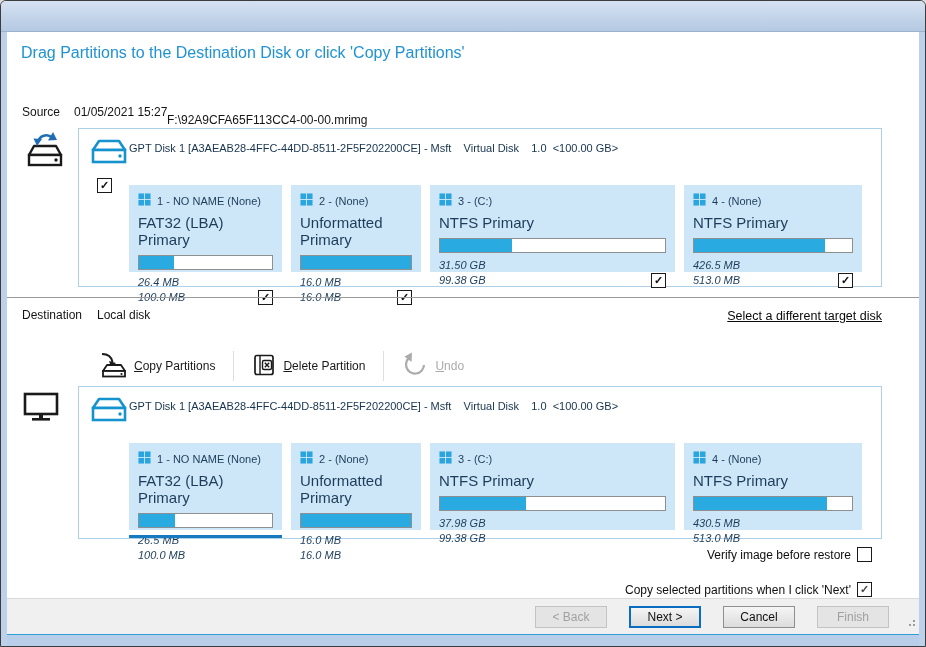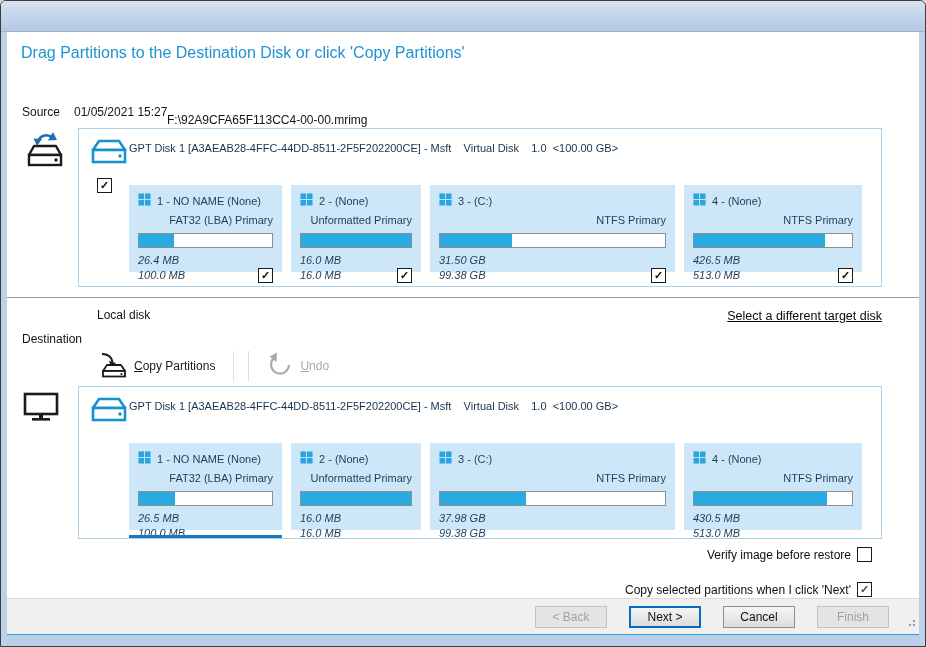--- a/index.html
+++ b/index.html
@@ -13,42 +13,42 @@
   .bottomstrip{height:12px;background:#b9cfe9;border-top:1px solid #2d9fd6;}
 
   .heading{position:absolute;left:14px;top:12px;font-size:16px;color:#2093d3;}
 
   .info-row{position:absolute;font-size:12px;color:#141414;}
   .src-row{left:15px;top:73px;width:700px;height:16px;}
   .src-row .lbl{position:absolute;left:0;top:0;}
   .src-row .dt{position:absolute;left:52px;top:0;}
   .src-row .file{position:absolute;left:145px;top:8px;}
   .dest-row{left:15px;top:276px;width:400px;height:16px;}
-  .dest-row .lbl{position:absolute;left:0;top:0;margin-top:24px;}
+  .dest-row .lbl{position:absolute;left:0;top:0;}
   .dest-row .typ{position:absolute;left:75px;top:0;}
   .target-link{position:absolute;right:37px;top:277px;font-size:12.5px;color:#0a0a0a;text-decoration:underline;cursor:pointer;}
 
   .section-sep{position:absolute;left:0;right:0;top:265px;border-top:1px solid #9a9a9a;}
 
   .side-icon{position:absolute;}
   .restore-icon{left:17px;top:100px;}
   .monitor-icon{left:15px;top:359px;}
 
   .disk-panel{position:absolute;left:71px;width:804px;border:1px solid #abd0e8;background:#fff;box-sizing:border-box;}
   .src-panel{top:96px;height:159px;}
   .dest-panel{top:354px;height:153px;}
   .disk-icon{position:absolute;left:12px;top:9px;}
   .disk-title{position:absolute;left:50px;top:13px;font-size:11px;color:#16334d;white-space:pre;}
   .disk-check{position:absolute;left:18px;top:49px;}
   .parts{position:absolute;left:50px;top:32px;display:flex;gap:9px;}
 
   .part{position:relative;height:87px;background:#cde7f8;box-sizing:border-box;padding:7px 9px 6px 9px;margin-top:24px;}
   .part-1{width:153px;}.part-2{width:130px;}.part-3{width:245px;}.part-4{width:178px;}
   .part-title{display:flex;align-items:center;gap:6px;font-size:11px;color:#1c3c59;margin-top:1px;}
-  .part-fs{font-size:11px;color:#1c3c59;margin-top:6px;text-align:right;}
+  .part-fs{font-size:15px;color:#1c3c59;margin-top:6px;}
   .part-bar{margin-top:7px;height:15px;background:#fff;border:1px solid #8f8f8f;position:relative;box-sizing:border-box;}
   .part-fill{position:absolute;left:0;top:0;bottom:0;background:#29abe2;}
   .part-meta{margin-top:5px;display:flex;justify-content:space-between;align-items:flex-end;}
   .part-sizes{font-size:11px;color:#1c3c59;line-height:1.4;font-style:italic;}
   .part-underline{position:absolute;left:0;right:0;bottom:-8px;height:3px;background:#1779c0;}
 
   .checkbox{width:15px;height:15px;background:#fff;border:1px solid #1a1a1a;box-sizing:border-box;
             font-size:11px;font-weight:bold;color:#111;display:flex;align-items:center;justify-content:center;line-height:1;}
   .part .checkbox{margin-bottom:1px;}
 
@@ -211,20 +211,31 @@
               <path d="M3 2 q9 0 10.5 8" fill="none" stroke="#1a1a1a" stroke-width="2"></path>
               <polygon points="10,9 17,11 12,15" fill="#1a1a1a"></polygon>
               <path d="M8 13 h14 l4 6 H4 Z" fill="#fff" stroke="#1a1a1a" stroke-width="1.8" stroke-linejoin="round"></path>
               <rect x="4" y="19" width="22" height="5.5" fill="#fff" stroke="#1a1a1a" stroke-width="1.8"></rect>
               <circle cx="22.5" cy="22" r="1.1" fill="#1a1a1a"></circle>
             </svg>
           </span>
           <span class="accesskey"><u>C</u>opy Partitions</span>
         </div>
         <div class="tb-sep"></div>
+        <div class="tb-btn">
+          <span>
+            <svg width="24" height="24" viewBox="0 0 24 24">
+              <rect x="3" y="2.5" width="18" height="19" rx="2" fill="#fff" stroke="#1a1a1a" stroke-width="1.7"></rect>
+              <line x1="8" y1="2.5" x2="8" y2="21.5" stroke="#1a1a1a" stroke-width="1.4"></line>
+              <rect x="10.5" y="7.5" width="9" height="9" rx="1.5" fill="#fff" stroke="#1a1a1a" stroke-width="1.4"></rect>
+              <path d="M12.8 9.8 l4.4 4.4 M17.2 9.8 l-4.4 4.4" stroke="#1a1a1a" stroke-width="1.4"></path>
+            </svg>
+          </span>
+          <span class="accesskey"><u>D</u>elete Partition</span>
+        </div>
         <div class="tb-sep"></div>
         <div class="tb-btn disabled">
           <span>
             <svg width="26" height="26" viewBox="0 0 26 26">
               <path d="M9 4.5 A 9 9 0 1 0 22 13" fill="none" stroke="#ababab" stroke-width="2.2"></path>
               <polygon points="10,0.5 2.5,4.5 9.5,10" fill="#ababab"></polygon>
             </svg>
           </span>
           <span class="accesskey"><u>U</u>ndo</span>
         </div>

